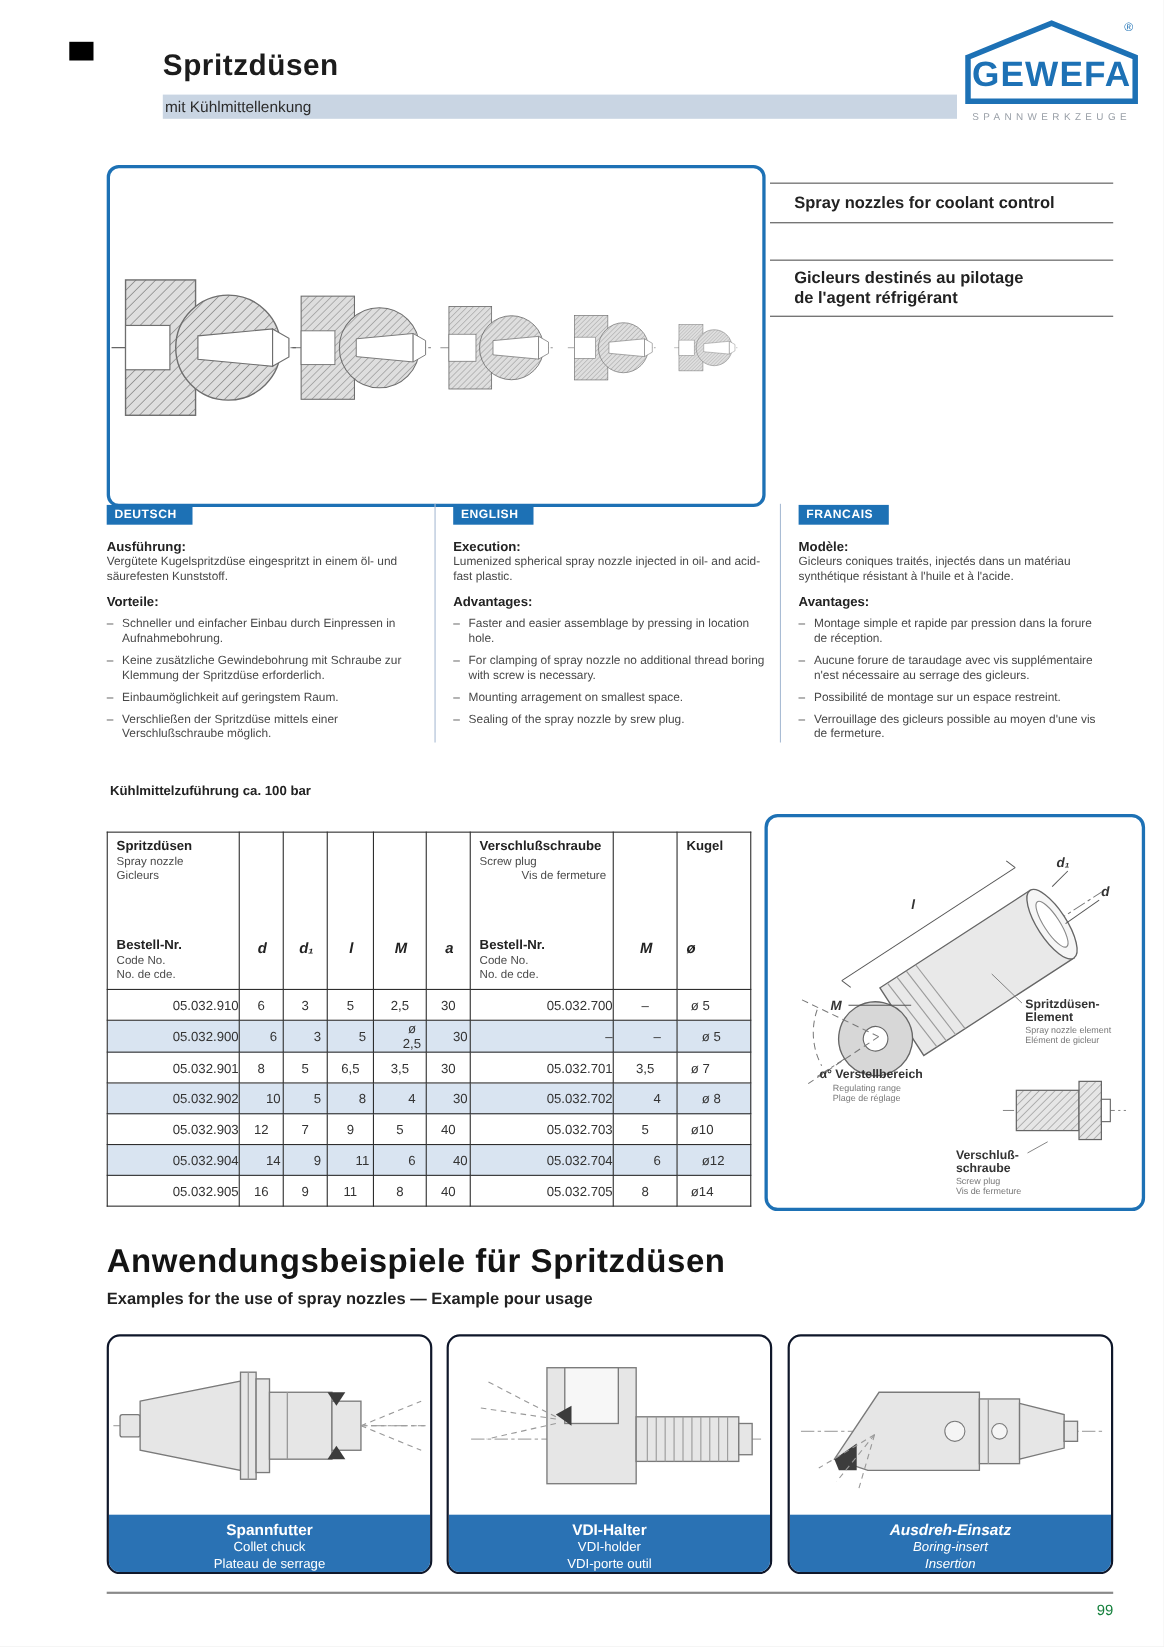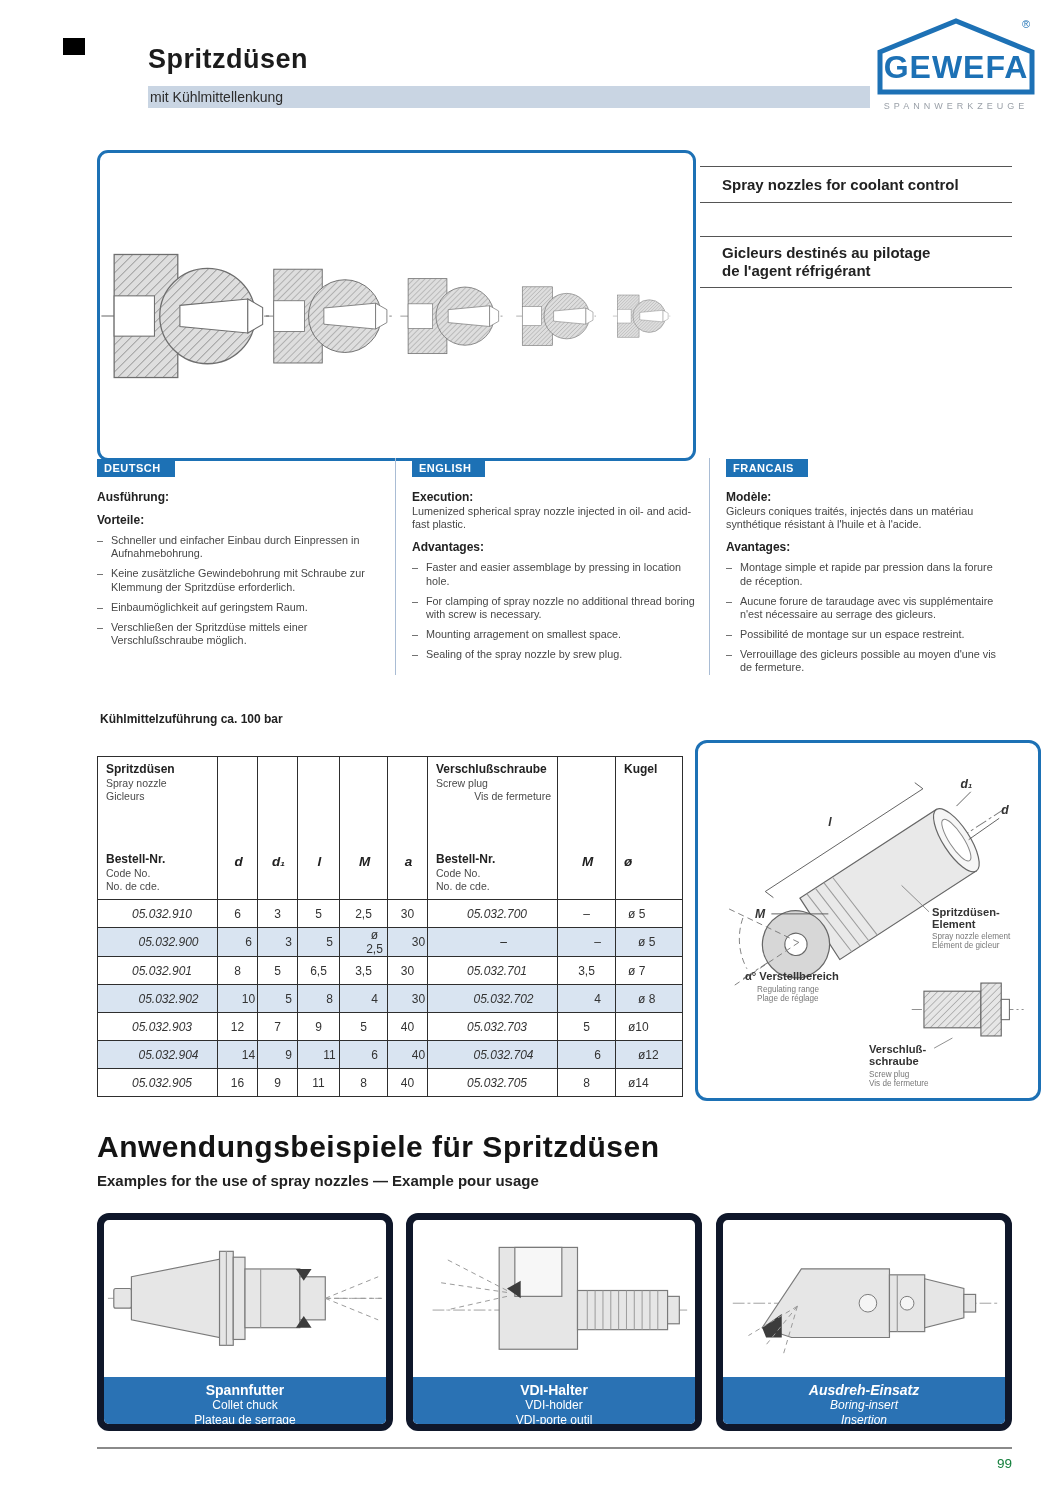--- a/index.html
+++ b/index.html
@@ -47,36 +47,36 @@
   .spec-table th, .spec-table td { border:1px solid #2e2e2e; padding:0; }
   .spec-table th { height:142px; vertical-align:top; text-align:left; font-weight:normal; }
   .th-inner { display:flex; flex-direction:column; height:100%; box-sizing:border-box; padding:5px 6px 6px 8px; }
   .g1 { font-size:12px; font-weight:bold; color:#222; line-height:1.25; }
   .g2 { font-size:10.5px; color:#4a4a4a; line-height:1.25; }
   .g2.r-align { text-align:right; }
   .th-bot { margin-top:auto; }
   .dim-letter { margin-top:auto; margin-bottom:24px; text-align:center;
     font-size:13.5px; font-weight:bold; font-style:italic; color:#222; }
   .spec-table td { height:27px; font-size:12px; color:#333; text-align:center; }
-  .spec-table td.c0, .spec-table td.c6 { text-align:center; padding-left:9px;font-style:italic; }
+  .spec-table td.c0, .spec-table td.c6 { text-align:right; padding-left:9px; }
   .spec-table td.c8 { text-align:left; padding-left:12px; }
   .spec-table tr.alt td { background:#d9e4f1;padding-left:22px; }
   
   .diagram-box { position:absolute; left:695px; top:740px; width:340px; height:355px;
     border:3px solid #1d71b5; border-radius:12px; background:#fff; }
   .diagram-box svg { width:100%; height:100%; display:block; }
   .dlab { font-size:12px; font-weight:bold; font-style:italic; fill:#333; }
   .blab { font-size:11px; font-weight:bold; fill:#333; }
   .slab { font-size:8px; fill:#787878; }
   
   .examples-title { position:absolute; left:97px; top:1130px; font-size:30px; font-weight:bold;
     color:#141414; letter-spacing:0.5px; }
   .examples-sub { position:absolute; left:97px; top:1172px; font-size:15px; font-weight:bold; color:#222; }
   .example-box { position:absolute; top:1213px; width:296px; height:218px; box-sizing:border-box;
-    border:7px solid #0f172a; border-radius:12px; overflow:hidden; background:#fff;
+    border:2px solid #0f172a; border-radius:12px; overflow:hidden; background:#fff;
     display:flex; flex-direction:column; }
   .example-box.b1 { left:97px; } .example-box.b2 { left:406px; } .example-box.b3 { left:716px;font-style:italic; }
   .example-art { flex:1; position:relative; }
   .example-art svg { width:100%; height:100%; display:block; }
   .example-caption { background:#2a72b4; color:#fff; text-align:center; padding:5px 0 7px 0; }
   .cap1 { font-size:14px; font-weight:bold; line-height:1.2; }
   .cap2 { font-size:12px; line-height:1.22; }
   
   .footer-line { position:absolute; left:97px; top:1447px; width:915px; border-top:2px solid #8a8a8a; }
   .page-num { position:absolute; right:46px; top:1456px; font-size:13.5px; color:#15803d; }
@@ -128,20 +128,21 @@
   <div class="heading-fr">
     <div>Gicleurs destinés au pilotage</div>
     <div>de l'agent réfrigérant</div>
   </div>
 
   <div class="langs">
 
     <div class="lang-col c1">
       <div class="lang-tag">DEUTSCH</div>
       <div class="lang-h">Ausführung:</div>
+      <p class="lang-p">Vergütete Kugelspritzdüse eingespritzt in einem öl- und säurefesten Kunststoff.</p>
       <div class="lang-h">Vorteile:</div>
       <div class="bullet">
           <span class="dash">–</span>
           <span class="txt">Schneller und einfacher Einbau durch Einpressen in Aufnahmebohrung.</span>
         </div>
       <div class="bullet">
           <span class="dash">–</span>
           <span class="txt">Keine zusätzliche Gewindebohrung mit Schraube zur Klemmung der Spritzdüse erforderlich.</span>
         </div>
       <div class="bullet">

